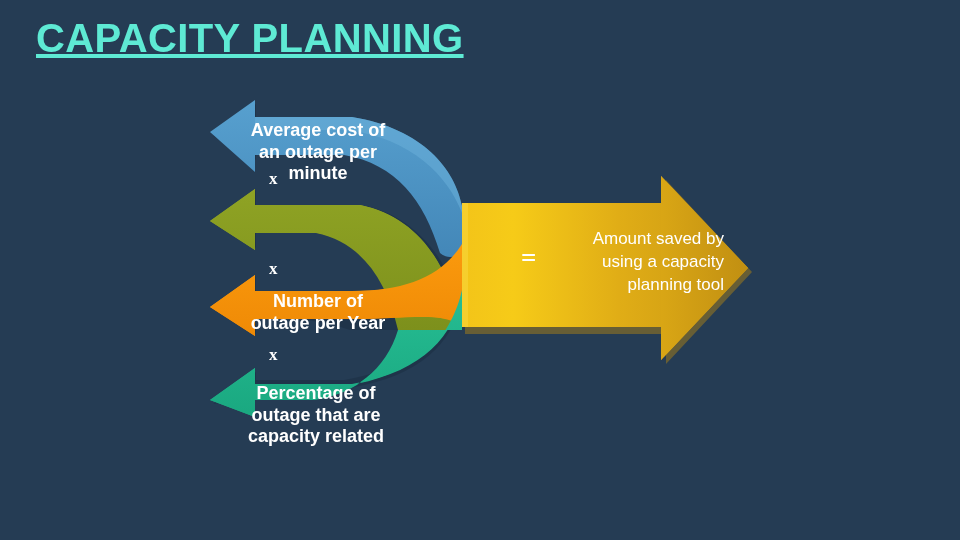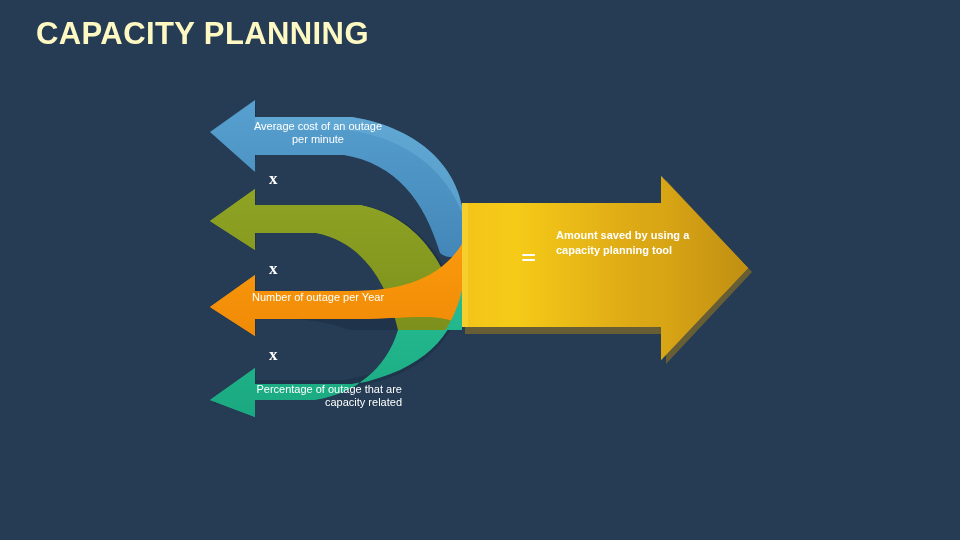--- a/index.html
+++ b/index.html
@@ -15,62 +15,63 @@
   #slide {
     position: relative;
     width: 960px;
     height: 540px;
     background: #253c54;
   }
   #slide-title {
     position: absolute;
     left: 36px;
     top: 16px;
-    font-size: 31px;
+    font-size: 40px;
     font-weight: bold;
-    color: #fef9c3;
+    color: #5eead4;
     letter-spacing: 0.4px;
     white-space: nowrap;
+    text-decoration: underline;
   }
   #diagram {
     position: absolute;
     left: 0;
     top: 0;
     width: 960px;
     height: 540px;
   }
   .lbl {
     position: absolute;
     color: #ffffff;
     text-align: center;
     line-height: 1.2;
     pointer-events: none;
   }
   .input-lbl {
-    font-size: 11px;
-    font-weight: normal;
+    font-size: 18px;
+    font-weight: bold;
   }
   .op-lbl {
     position: absolute;
     color: #ffffff;
     font-weight: bold;
     font-family: "Liberation Serif", serif;
   }
   .x-op {
     font-size: 17px;
   }
   .eq-op {
     font-size: 27px;
   }
   #result-label {
     position: absolute;
     color: #ffffff;
-    font-size: 11px;
-    font-weight: bold;
-    text-align: left;
+    font-size: 17px;
+    font-weight: normal;
+    text-align: right;
     line-height: 1.35;
   }
 </style>
 </head>
 <body>
 
 <div id="slide">
 
   <div id="slide-title">CAPACITY PLANNING</div>
 
@@ -160,21 +161,21 @@
       <path d="M661,176 L748,268 L661,360 L661,327 L661,203 Z" fill="url(#headGrad)"></path>
       <path d="M462,203 L468,203 L468,327 L462,327 Z" fill="#f8d53a" opacity="0.6"></path>
     </g>
   </svg>
 
   <div class="lbl input-lbl" style="left:248px; top:120px; width:140px;">Average cost of an outage per minute</div>
 
 
   <div class="lbl input-lbl" style="left:242px; top:291px; width:152px;">Number of outage per Year</div>
 
-  <div class="lbl input-lbl" style="left:230px; top:383px; width:172px;text-align:right;">Percentage of outage that are capacity related</div>
+  <div class="lbl input-lbl" style="left:230px; top:383px; width:172px;">Percentage of outage that are capacity related</div>
 
   <div class="op-lbl x-op" style="left:269px; top:169px;">x</div>
 
   <div class="op-lbl x-op" style="left:269px; top:259px;">x</div>
 
   <div class="op-lbl x-op" style="left:269px; top:345px;">x</div>
 
   <div class="op-lbl eq-op" style="left:521px; top:243px;">=</div>
 
   <div id="result-label" style="left:556px; top:228px; width:168px;">Amount saved by using a capacity planning tool</div>

